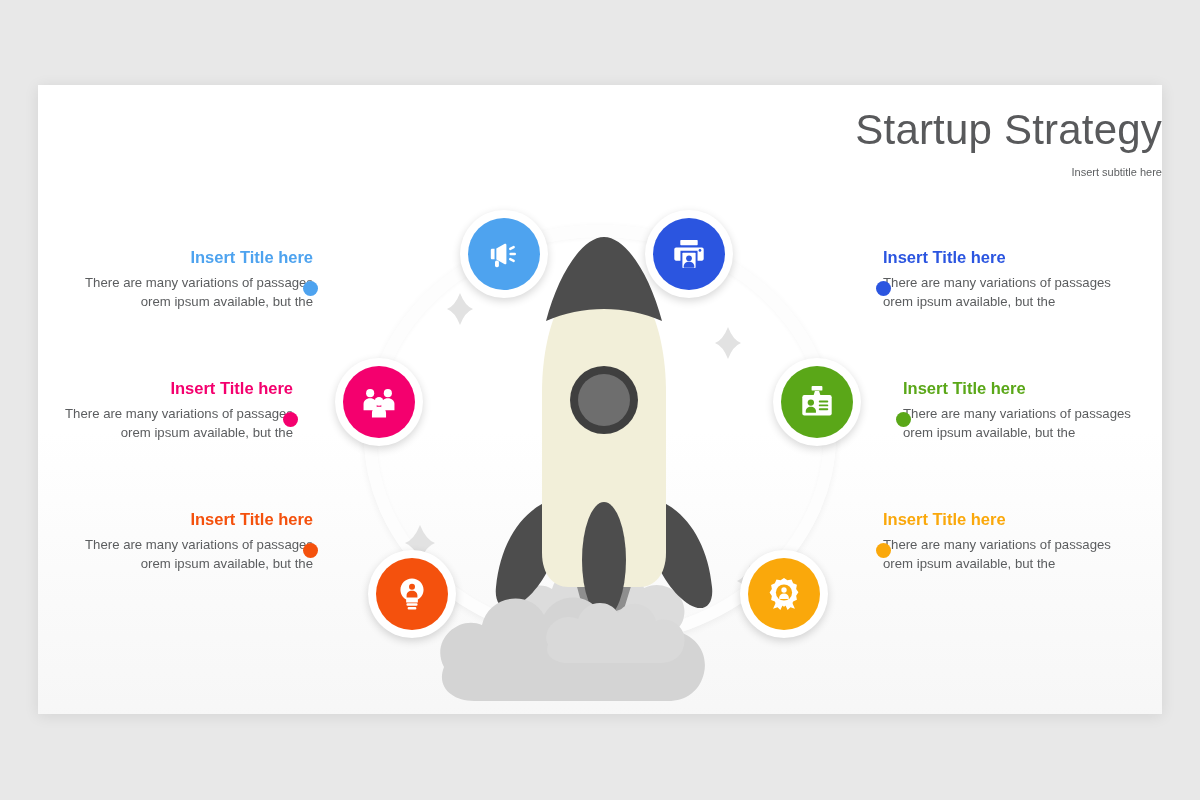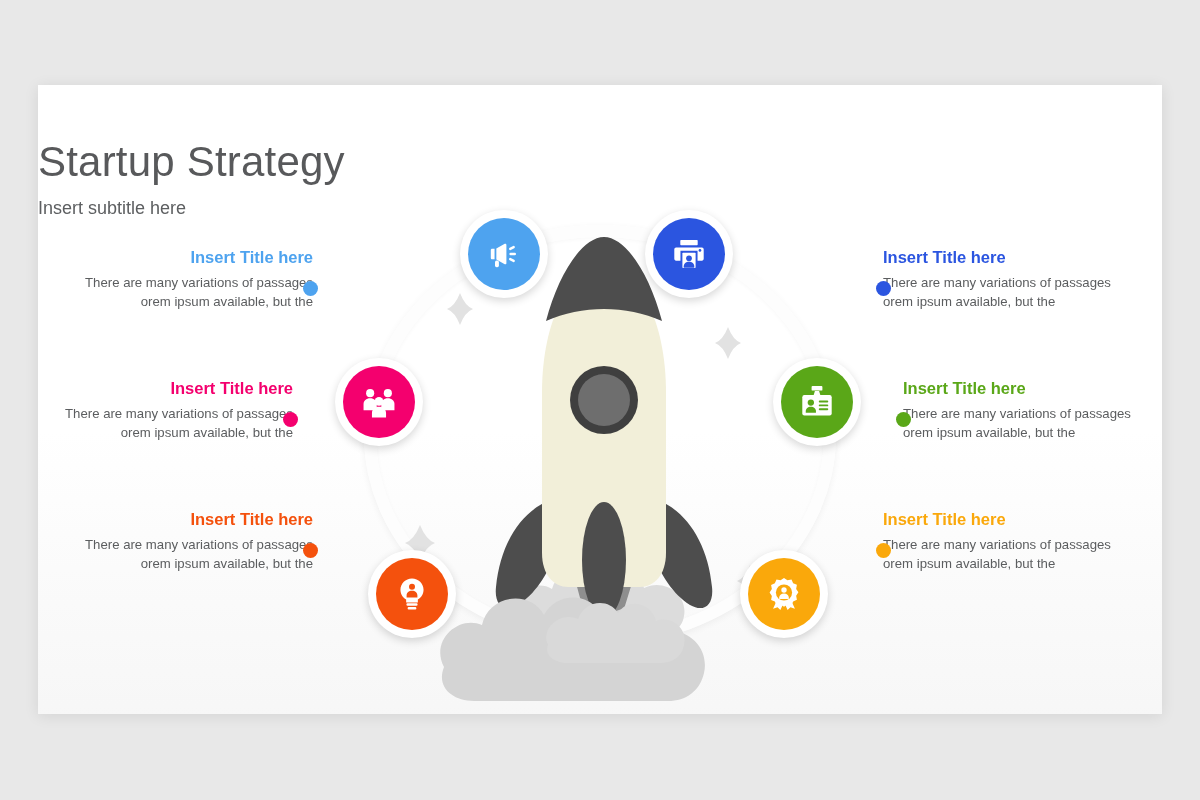--- a/index.html
+++ b/index.html
@@ -36,34 +36,33 @@
     pointer-events: none;
     background: linear-gradient(180deg, rgba(250,250,250,0) 55%, rgba(244,244,244,0.75) 100%);
   }
 
   
   #slide-header {
     position: absolute;
     left: 0;
     top: 20px;
     width: 100%;
-    text-align: left;
+    text-align: right;
     z-index: 6;
-    margin-top: 32px;
   }
   #slide-title {
     font-size: 42px;
     font-weight: 400;
     color: #58595b;
     letter-spacing: 0.2px;
     line-height: 1.2;
   }
   #slide-subtitle {
     margin-top: 11px;
-    font-size: 18px;
+    font-size: 11px;
     font-weight: 400;
     color: #5d5f61;
   }
 
   
   #stage {
     position: absolute;
     left: 0; top: 0;
     width: 1124px;
     height: 629px;

